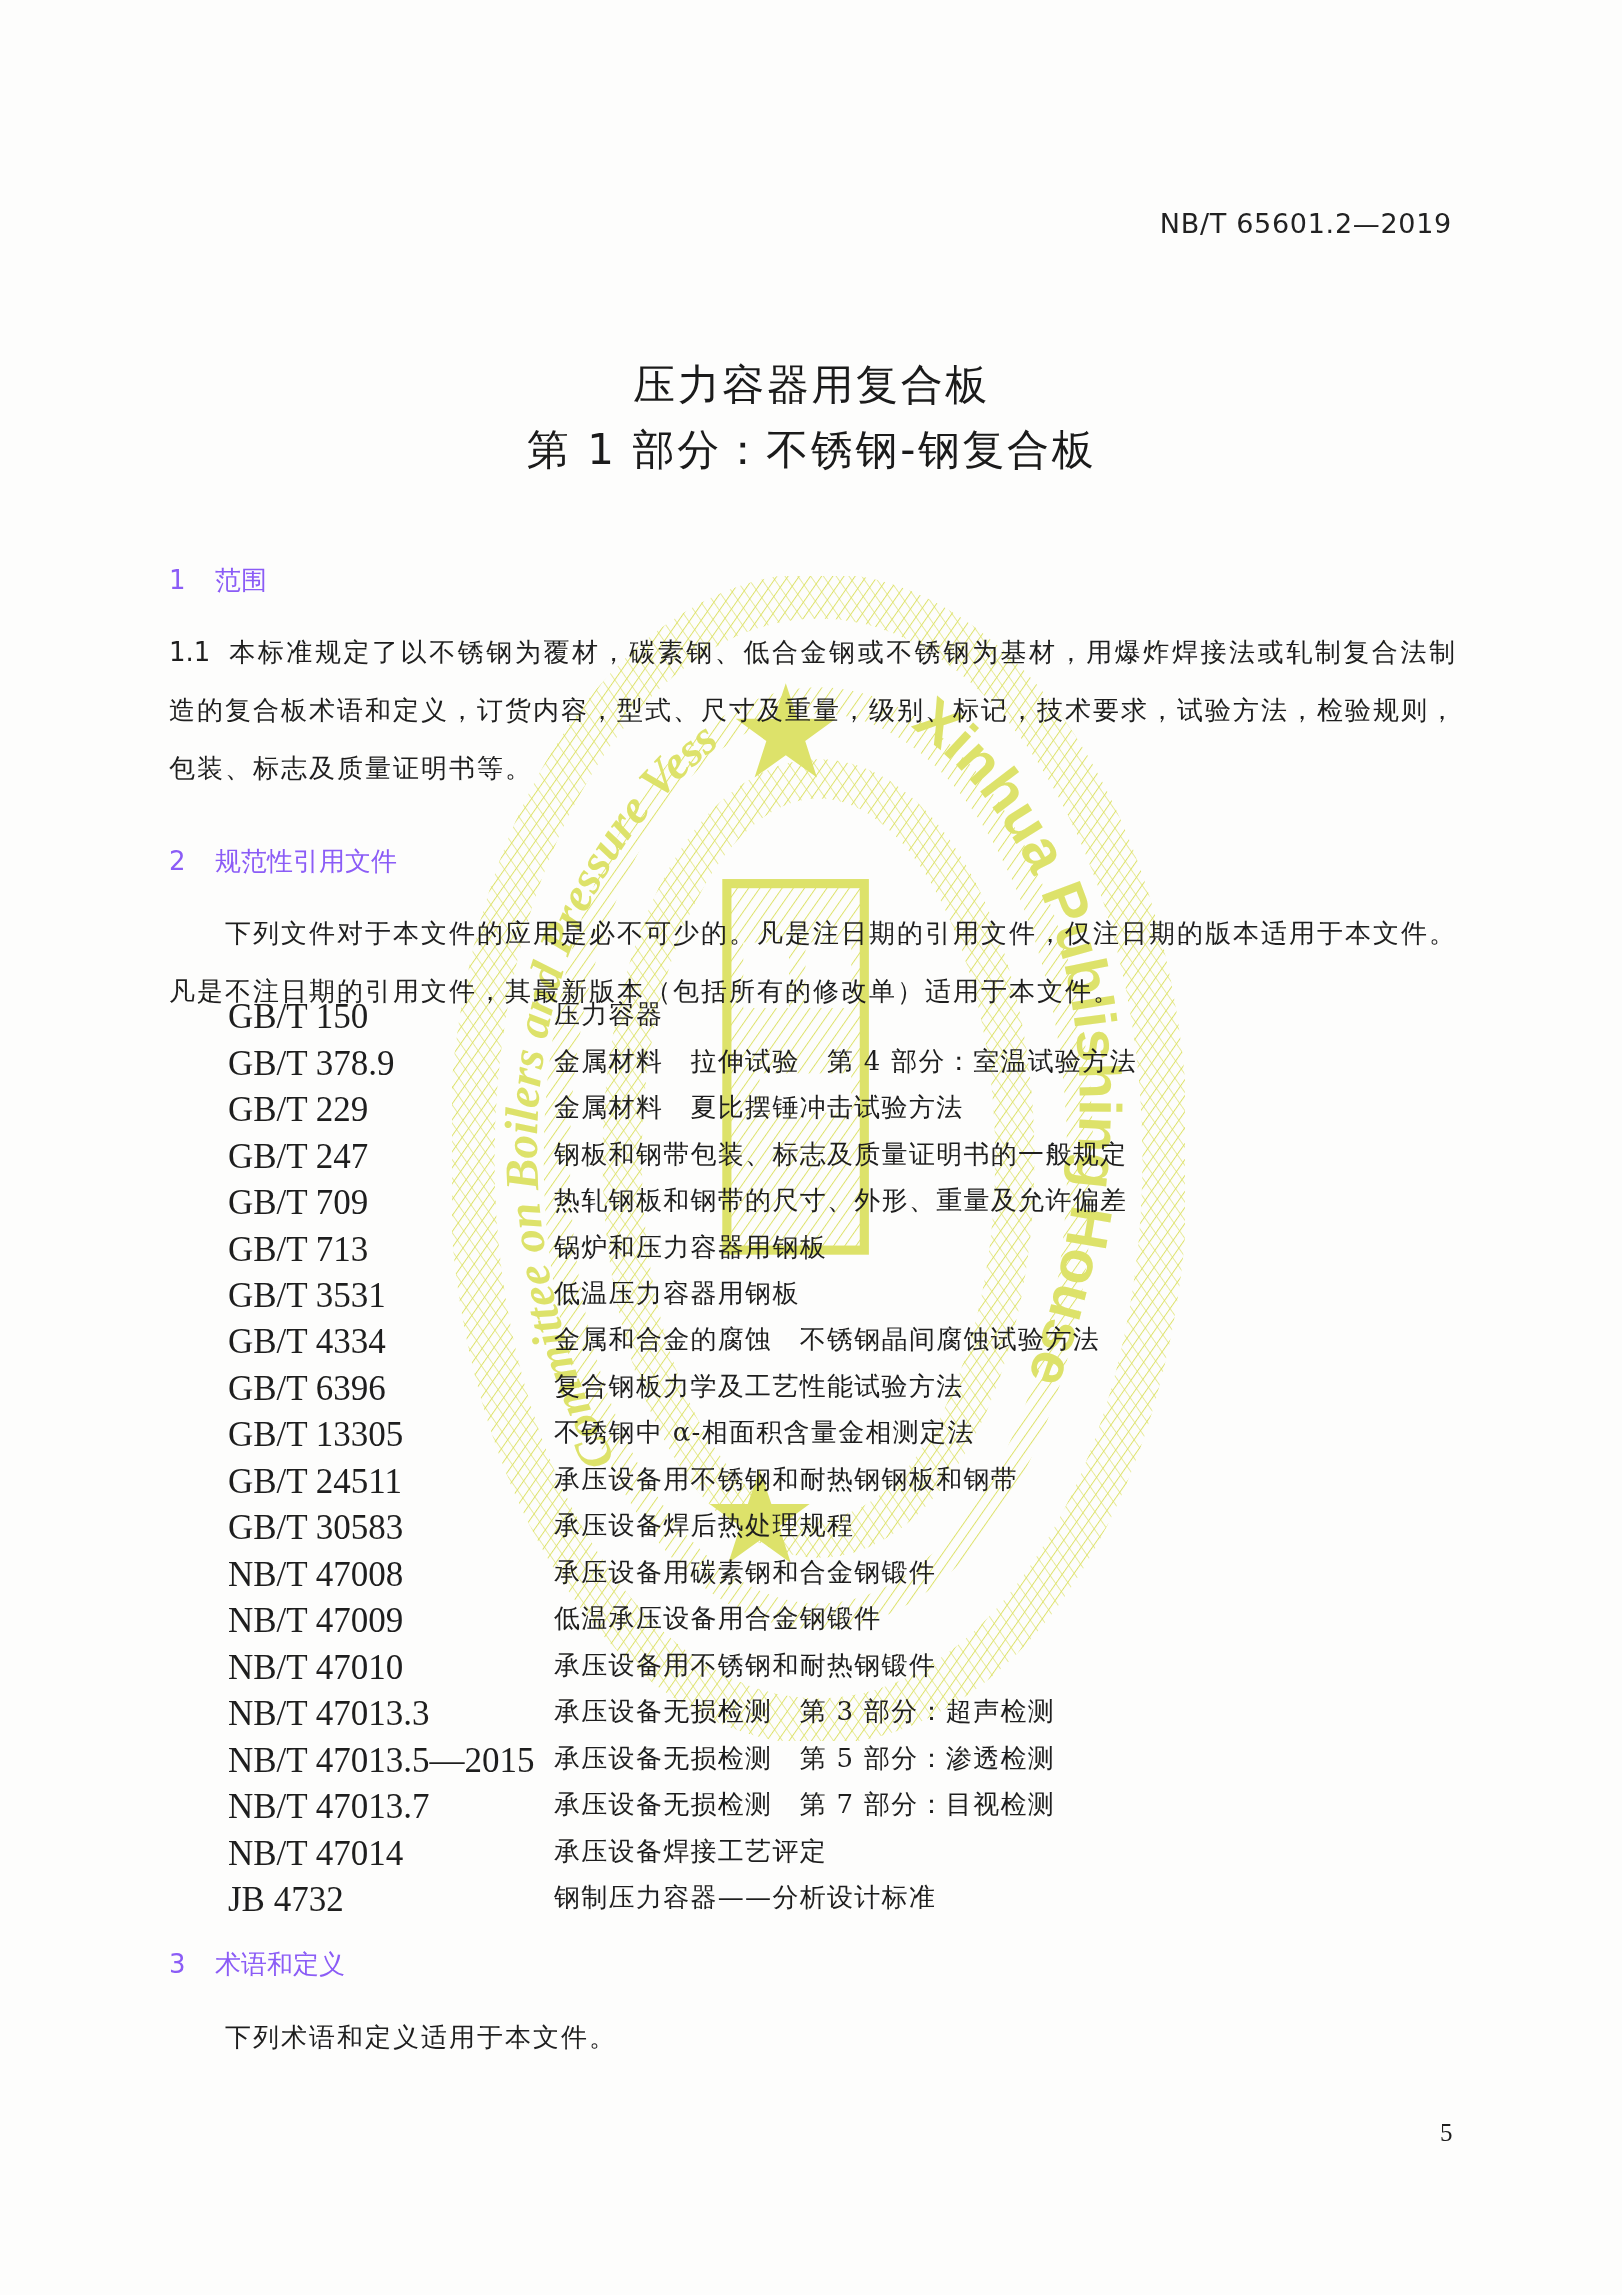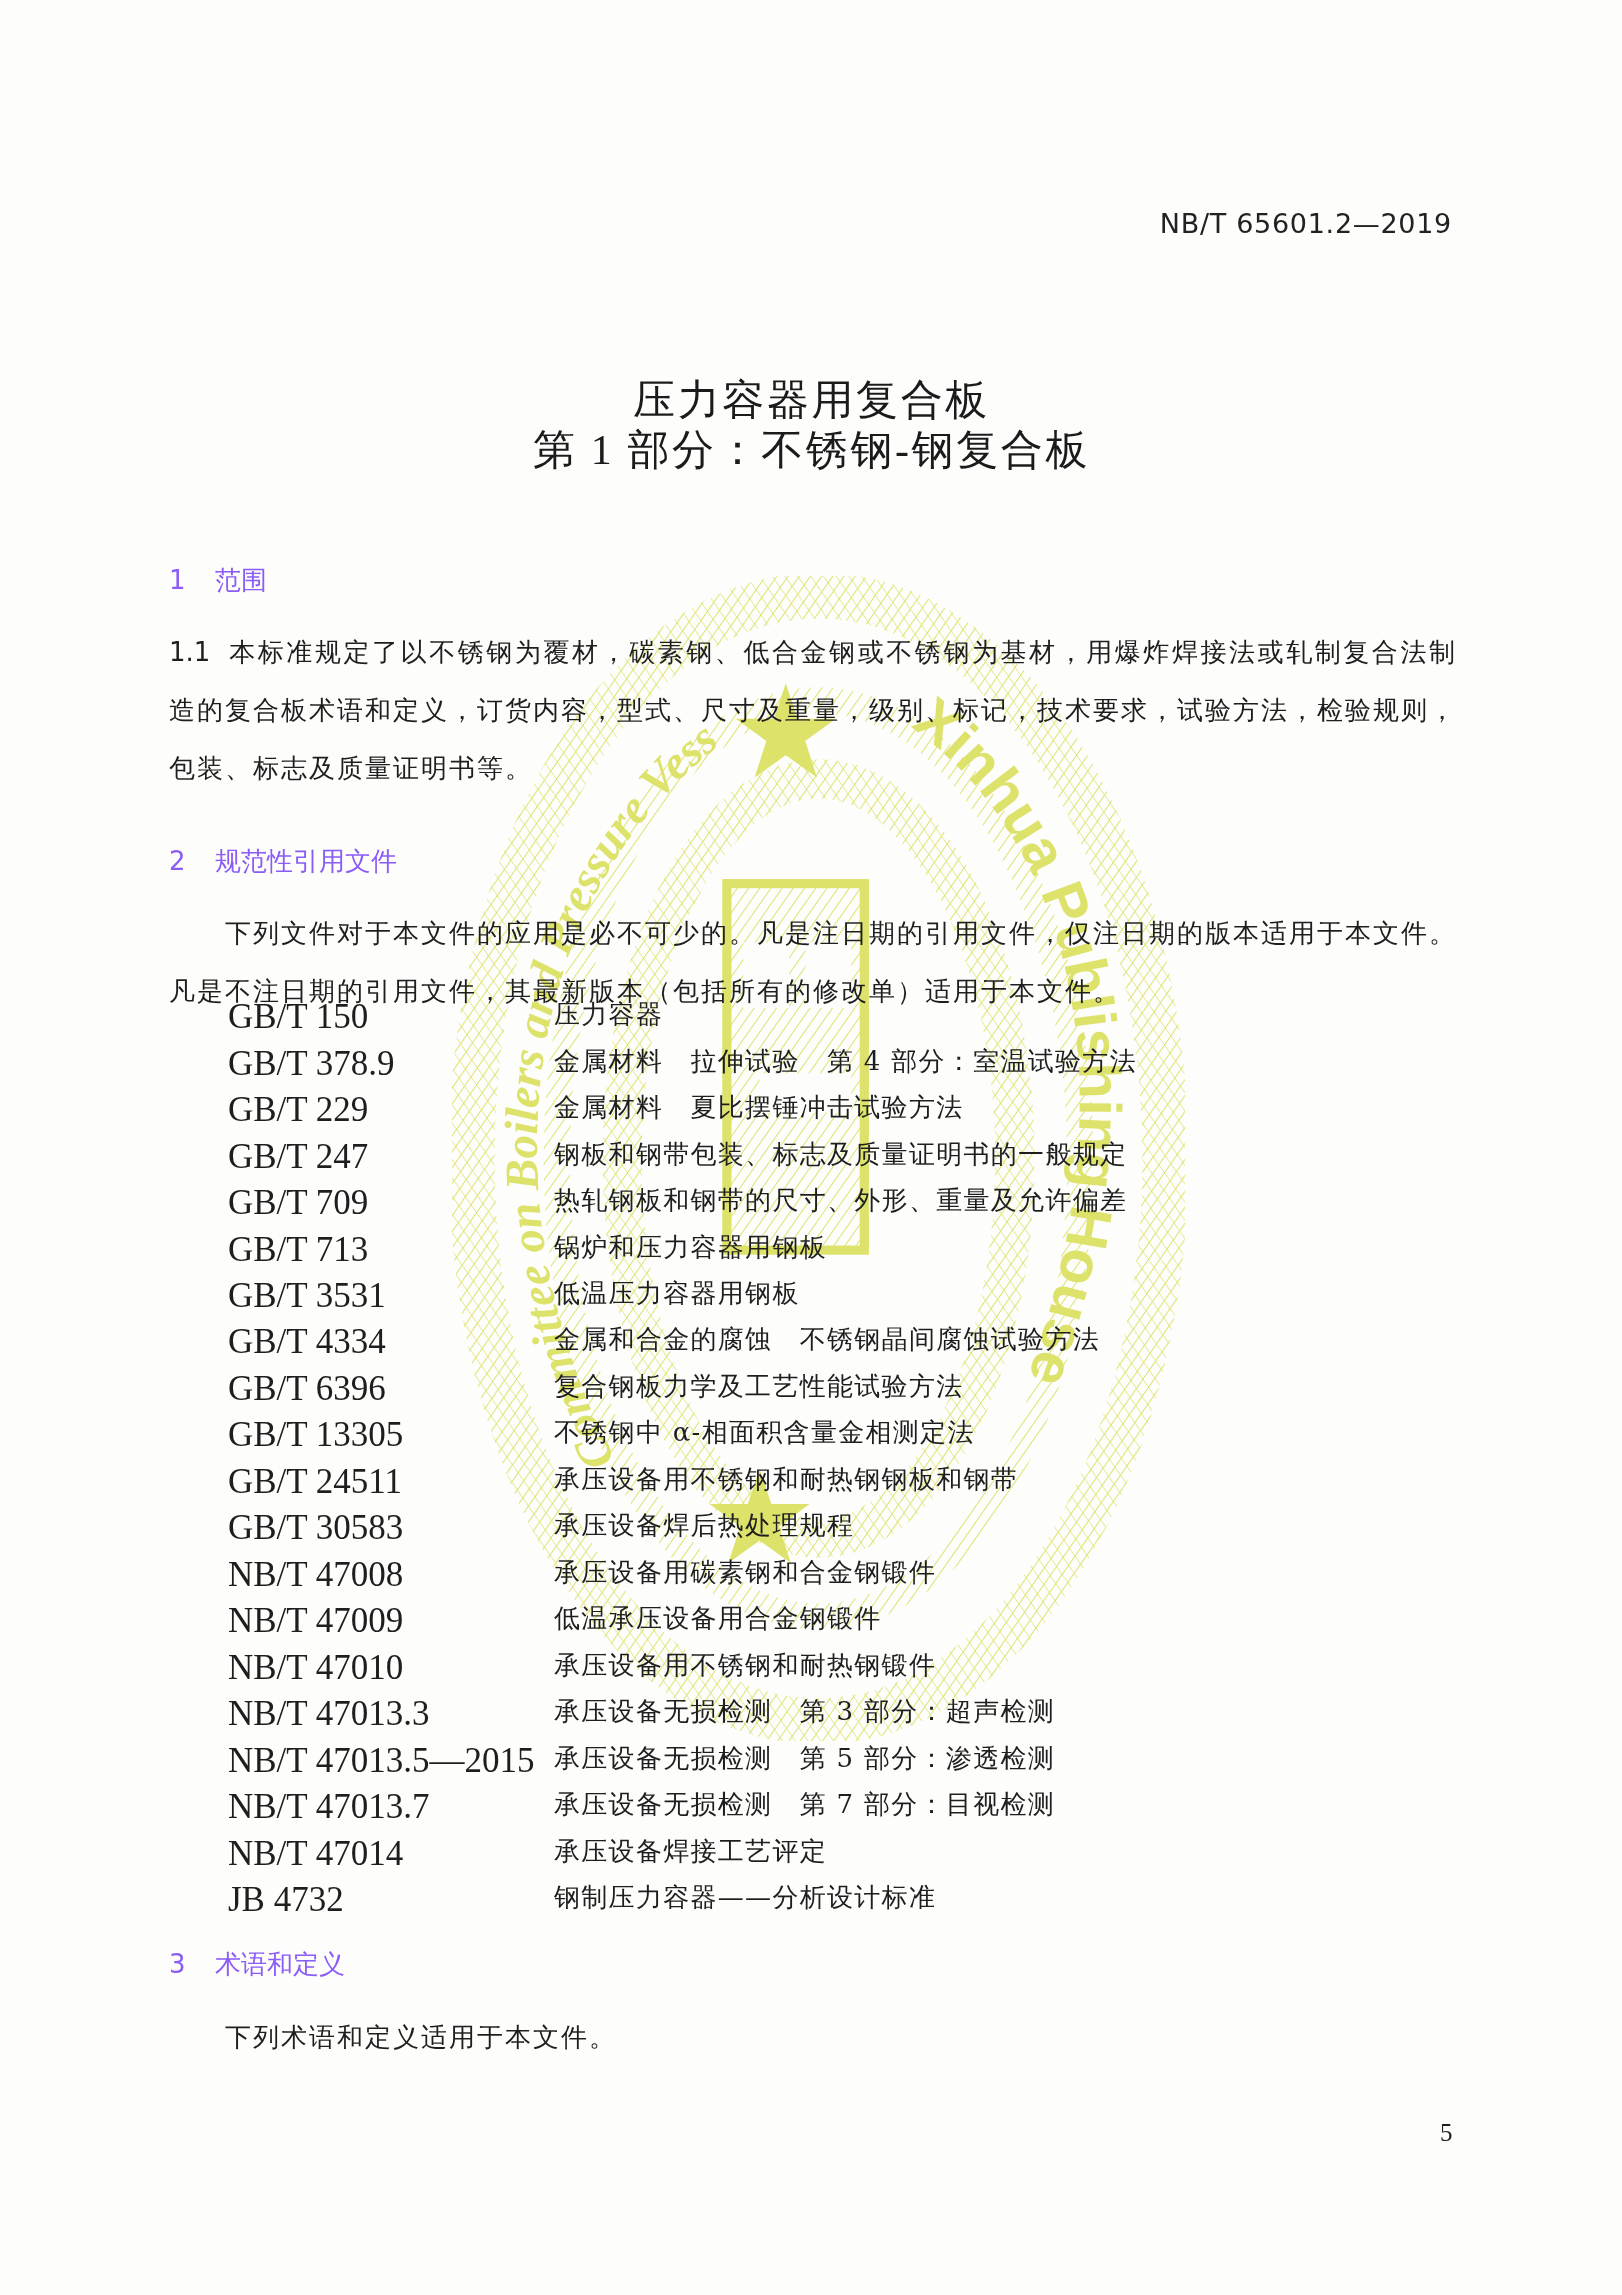--- a/index.html
+++ b/index.html
@@ -15,22 +15,22 @@
     .doc-number {
       position: absolute; right: 171px; top: 208px;
       font-family: "DejaVu Sans", "Liberation Sans", sans-serif; font-size: 27px;
       letter-spacing: 0.7px; color: #222;
     }
     .title {
       position: absolute; left: 0; width: 1623px; text-align: center;
       font-family: "DejaVu Sans", "Liberation Sans", sans-serif; color: #1b1b1b;
       font-size: 42px; letter-spacing: 2.6px;
     }
-    .title.t1 { top: 372px; }
-    .title.t2 { top: 422px; font-family: Liberation Serif, serif; }
+    .title.t1 { top: 357px; }
+    .title.t2 { top: 422px; }
     .heading {
       position: absolute; left: 169px;
       font-family: "DejaVu Sans", "Liberation Sans", sans-serif; font-size: 26px; color: #8b5cf6;
     }
     .heading .num { display: inline-block; width: 46px; }
     .para {
       position: absolute; left: 169px; width: 1288px;
       font-size: 26px; line-height: 58px; letter-spacing: 2px; text-align: justify; color: #1e1e1e;
     }
     .para .clause-num { font-family: "DejaVu Sans", "Liberation Sans", sans-serif; margin-right: 18.3px; letter-spacing: 0; }

